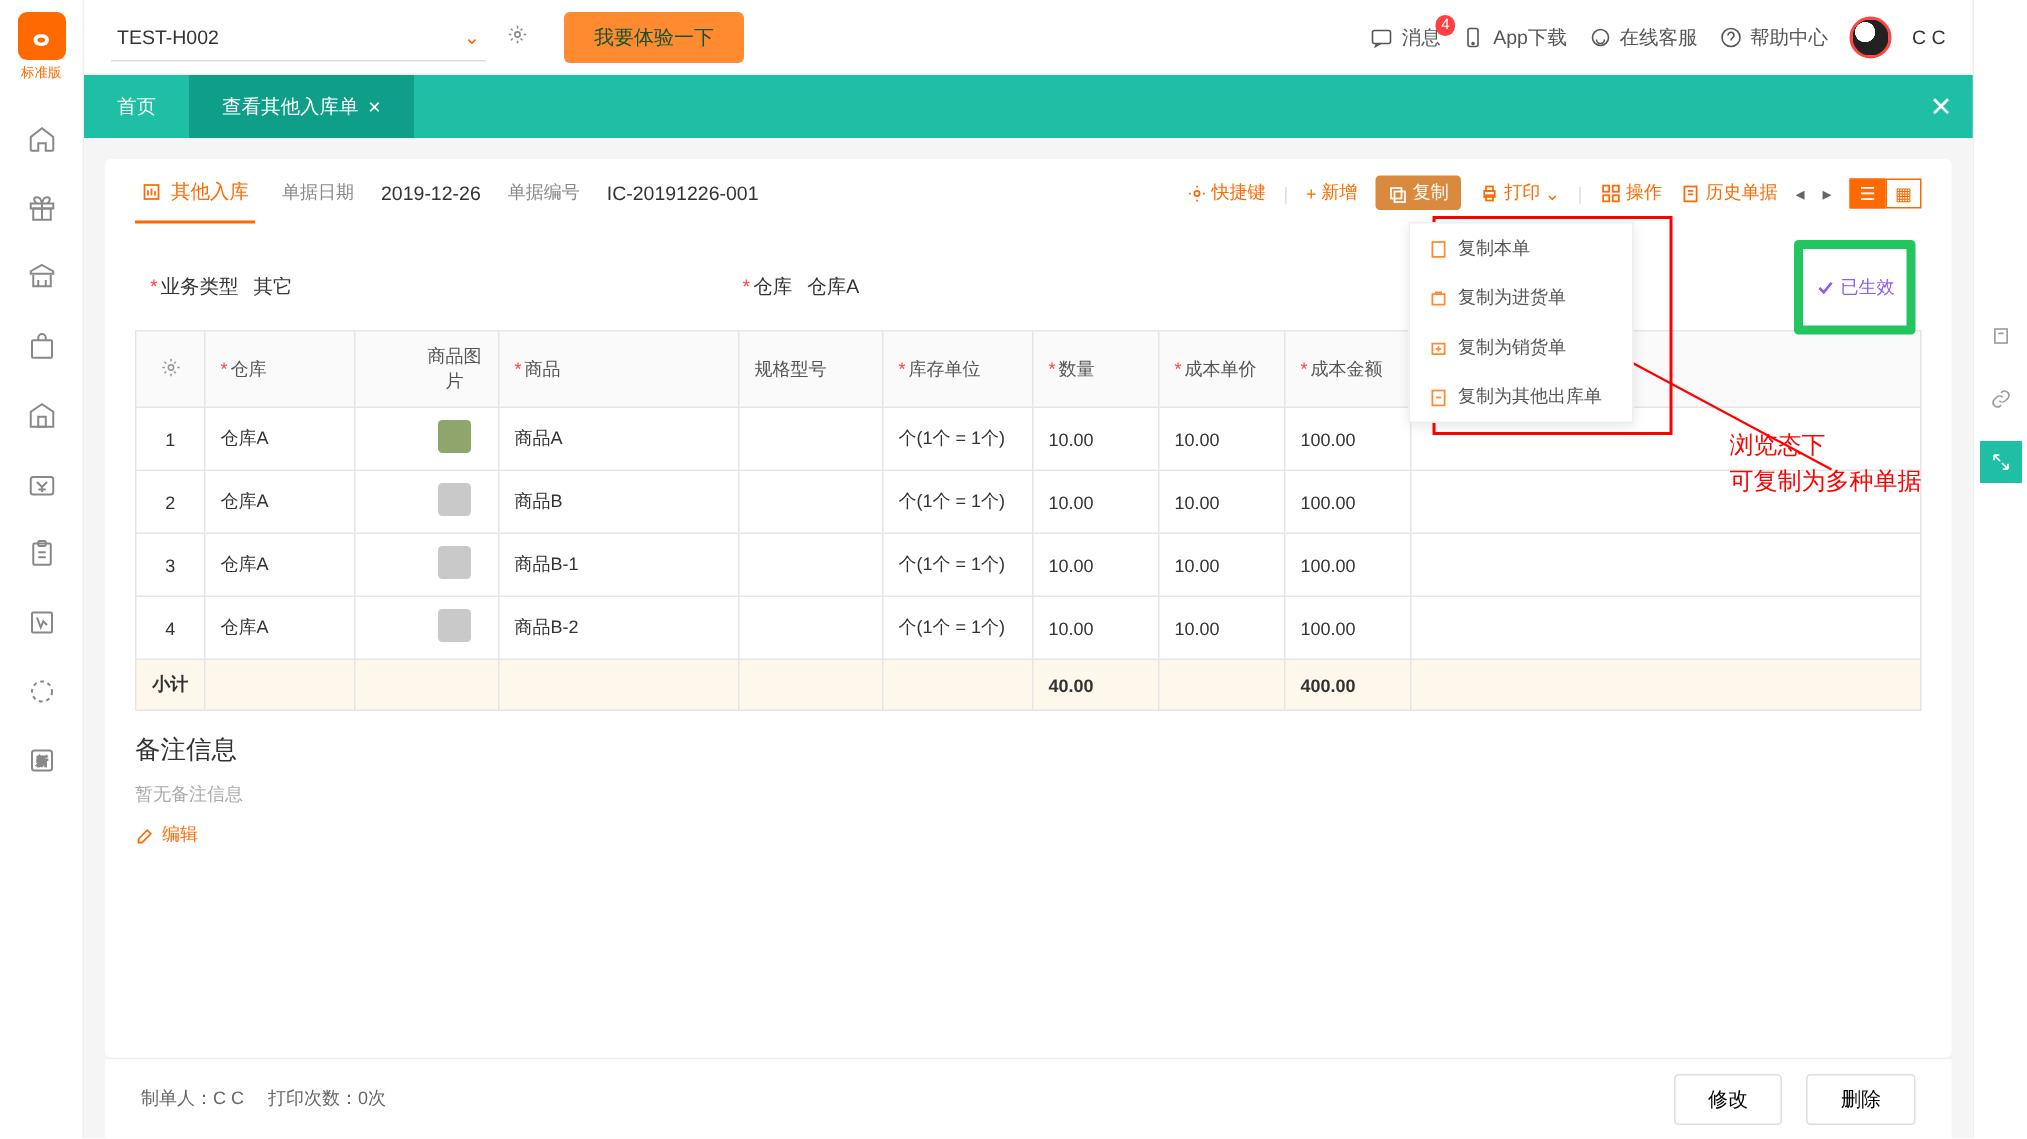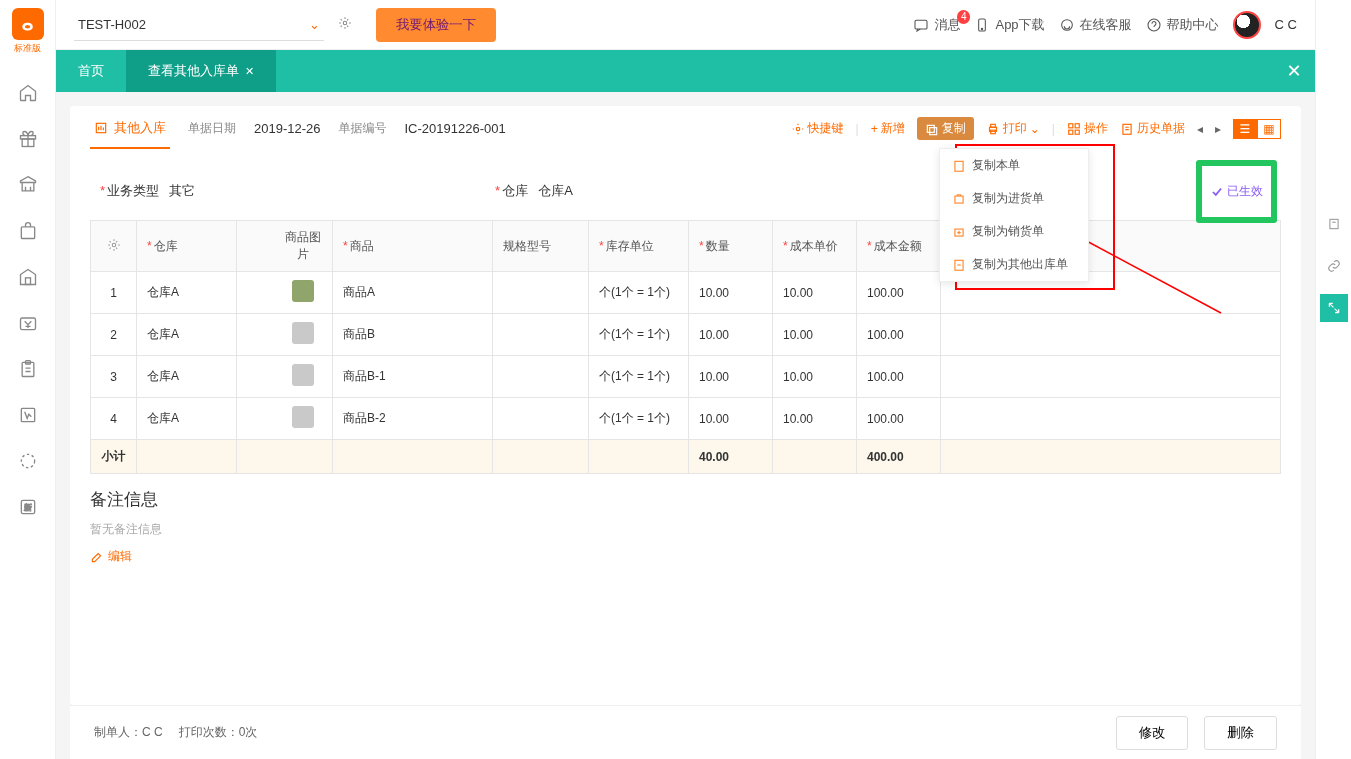--- a/index.html
+++ b/index.html
@@ -8,21 +8,21 @@
 .sidebar { width: 56px; background: #fff; border-right: 1px solid #eee; display: flex; flex-direction: column; align-items: center; padding-top: 8px; }
 .logo { width: 32px; height: 32px; background: #ff6a00; border-radius: 6px; display: flex; align-items: center; justify-content: center; color: #fff; font-size: 18px; font-weight: bold; margin-bottom: 2px; }
 .logo-sub { font-size: 9px; color: #ff6a00; margin-bottom: 15px; }
 .side-icon { width: 30px; height: 30px; color: #888; display: flex; align-items: center; justify-content: center; margin: 8px 0; cursor: pointer; }
 .side-icon svg { width: 20px; height: 20px; }
 .main { flex: 1; display: flex; flex-direction: column; }
 .topbar { height: 50px; border-bottom: 1px solid #eee; display: flex; align-items: center; padding: 0 18px; gap: 14px; }
 .org-select { flex: 0 0 250px; height: 32px; border-bottom: 1px solid #ddd; display: flex; align-items: center; justify-content: space-between; color: #333; padding: 0 4px; cursor: pointer; }
 .org-select .chev { color: #ff6a00; }
 .gear-top { color: #888; cursor: pointer; }
-.try-btn { background: #ff8a30; color: #701a75; border: none; padding: 8px 20px; border-radius: 4px; cursor: pointer; margin-left: 10px; }
+.try-btn { background: #ff8a30; color: #14532d; border: none; padding: 8px 20px; border-radius: 4px; cursor: pointer; margin-left: 10px; }
 .top-spacer { flex: 1; }
 .top-link { display: flex; align-items: center; gap: 5px; color: #555; cursor: pointer; position: relative; }
 .top-link svg { width: 16px; height: 16px; }
 .badge { position: absolute; top: -6px; right: -10px; background: #ff4040; color: #fff; border-radius: 8px; font-size: 10px; padding: 0 4px; line-height: 14px; }
 .avatar { width: 28px; height: 28px; border-radius: 50%; background: radial-gradient(circle at 35% 35%, #fff 30%, #222 31%, #222 100%); border: 2px solid #f44; }
 .tabs-bar { height: 42px; background: #1fbfa6; display: flex; align-items: center; position: relative; }
 .tab { padding: 0 22px; height: 100%; display: flex; align-items: center; color: #fff; cursor: pointer; }
 .tab.active { background: #0f9e87; }
 .tab-close { margin-left: 6px; font-size: 11px; }
 .close-bar { position: absolute; right: 0; top: 0; width: 42px; height: 42px; background: #1fbfa6; color: #fff; display: flex; align-items: center; justify-content: center; cursor: pointer; font-size: 18px; }
@@ -300,20 +300,24 @@
               <path d="M5 12l5 5 9-11"></path>
             </svg>
           <span>已生效</span>
         </div>
 
         <div class="annotation-box"></div>
         <svg class="annotation-arrow" viewBox="0 0 170 100">
             <line x1="10" y1="10" x2="150" y2="85" stroke="#ff0000" stroke-width="1.5"></line>
             <polygon points="4,4 18,10 12,18" fill="#ff0000"></polygon>
           </svg>
+        <div class="annotation-text">
+          <div>浏览态下</div>
+          <div>可复制为多种单据</div>
+        </div>
 
         <div class="info-row">
           <div class="info-item">
             <span><span class="req">*</span><span>业务类型</span></span>
             <span>其它</span>
           </div>
           <div class="info-item">
             <span><span class="req">*</span><span>仓库</span></span>
             <span>仓库A</span>
           </div>

